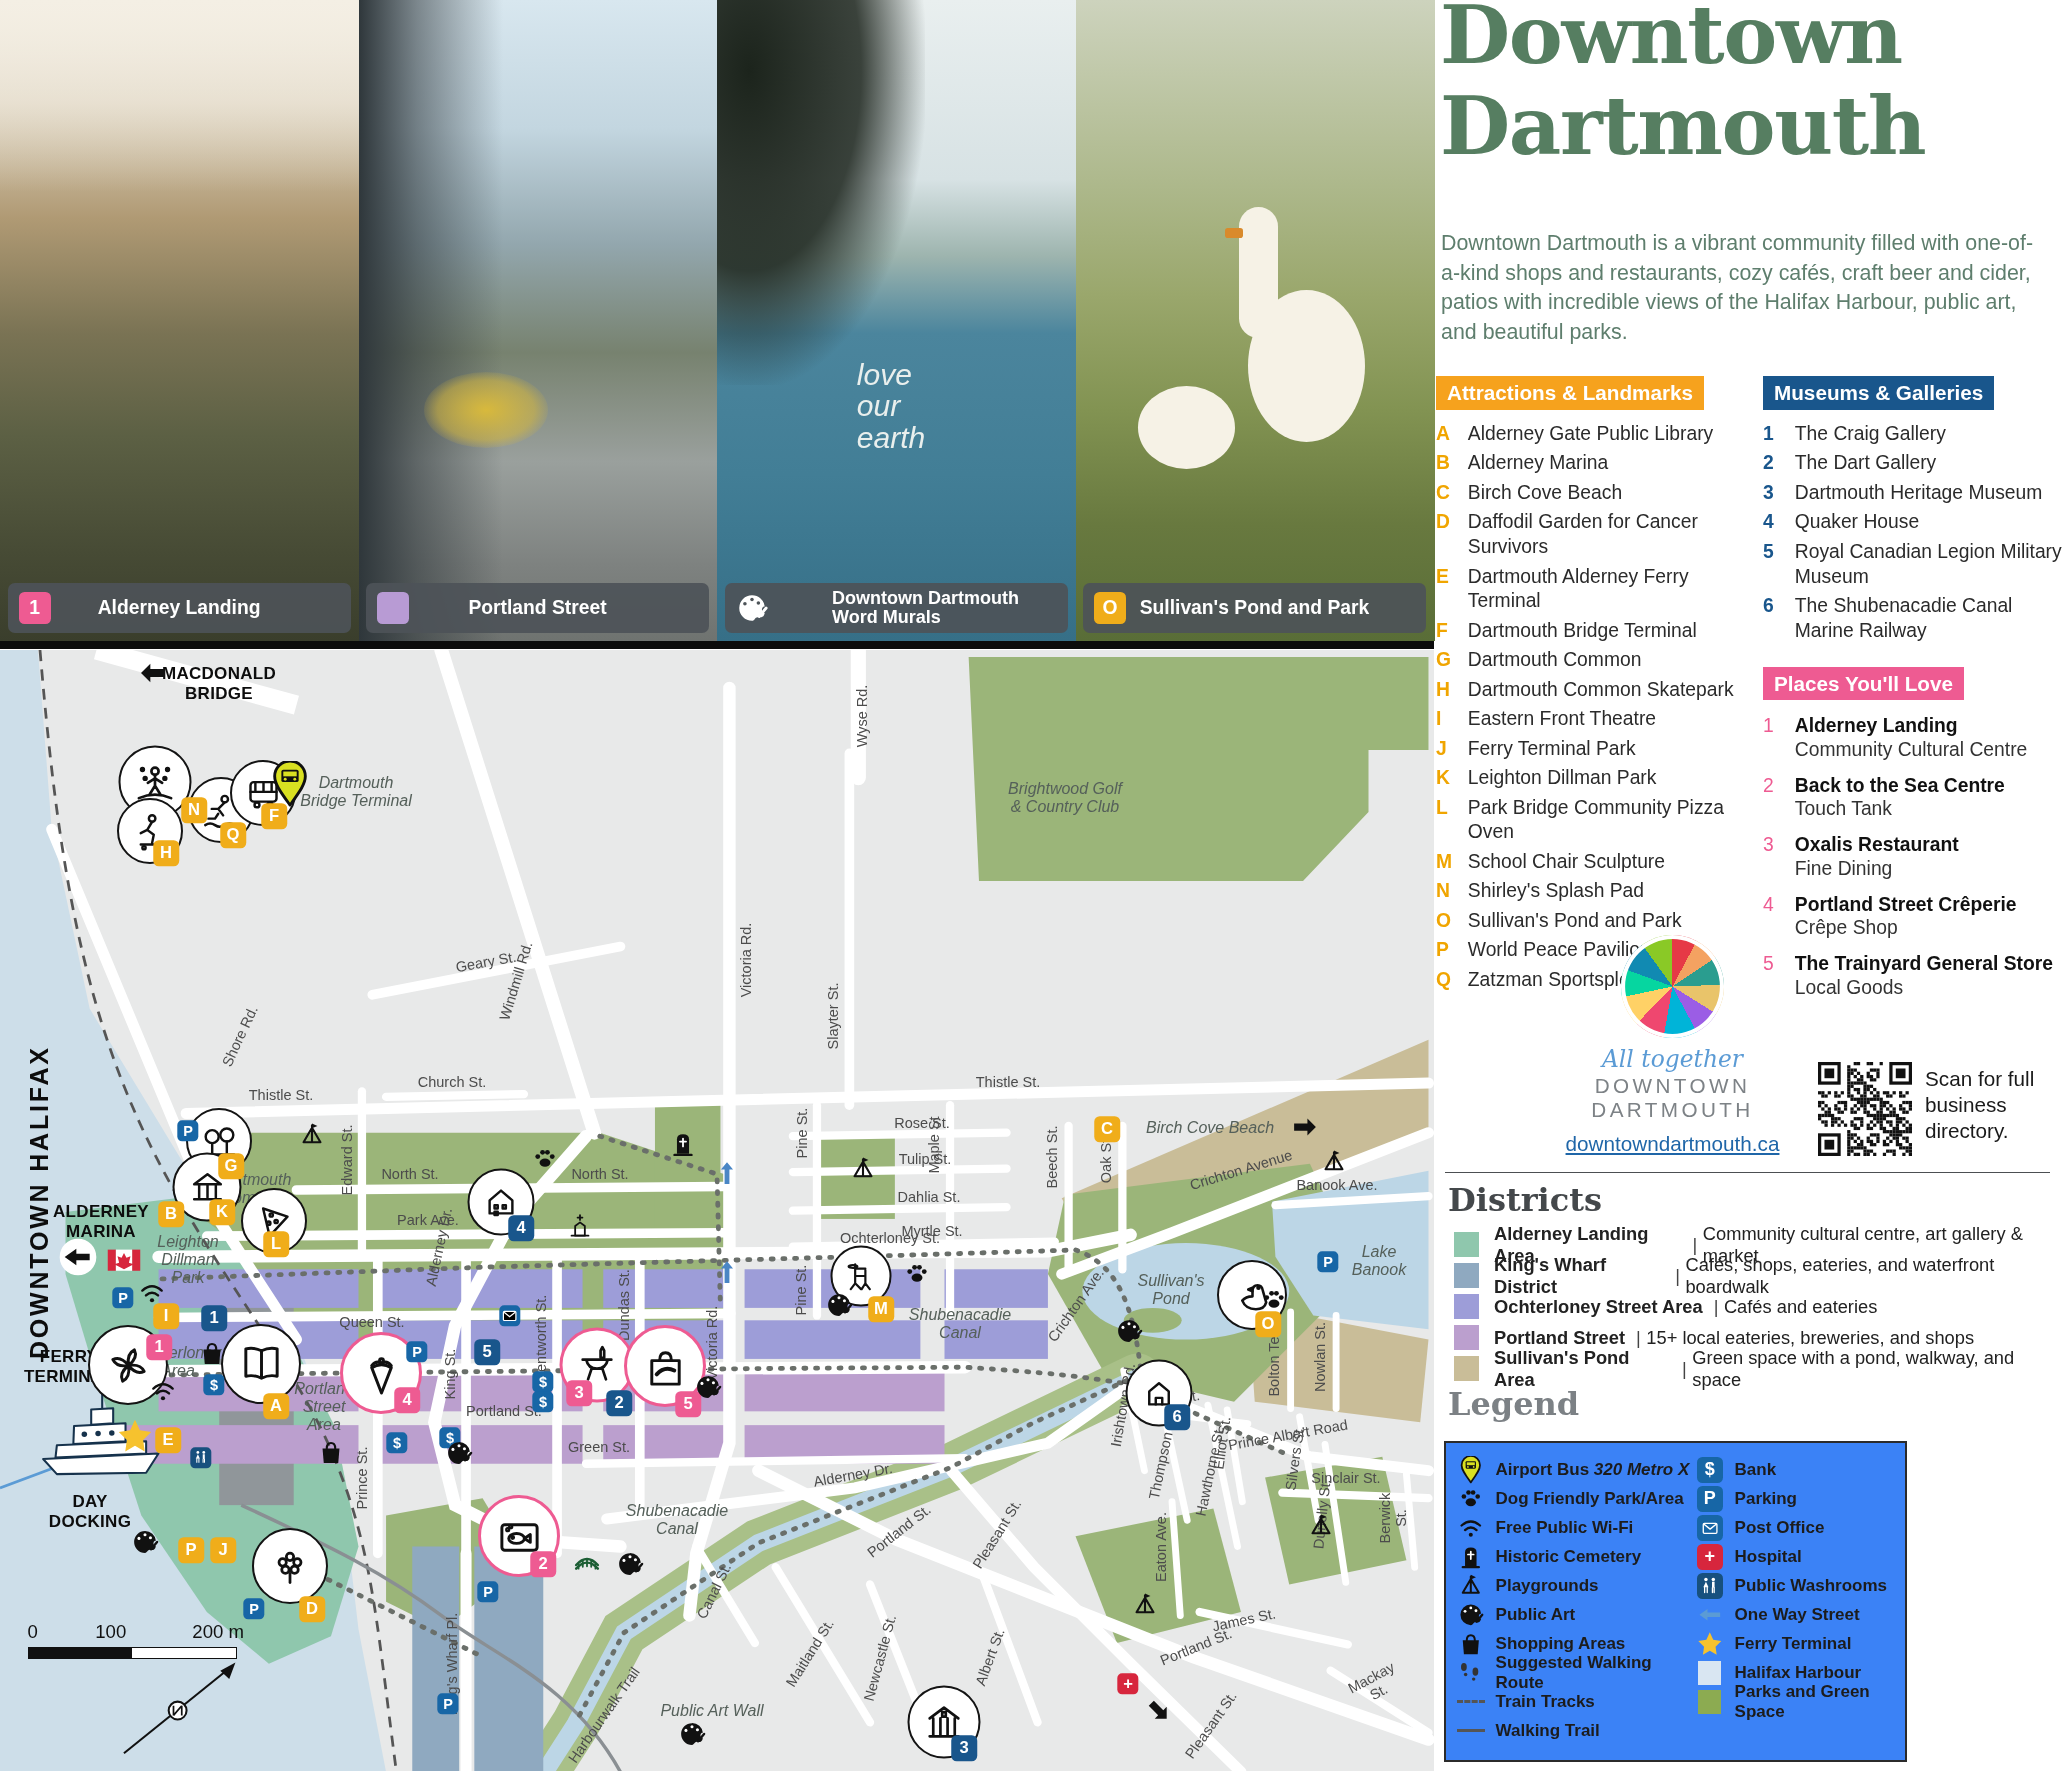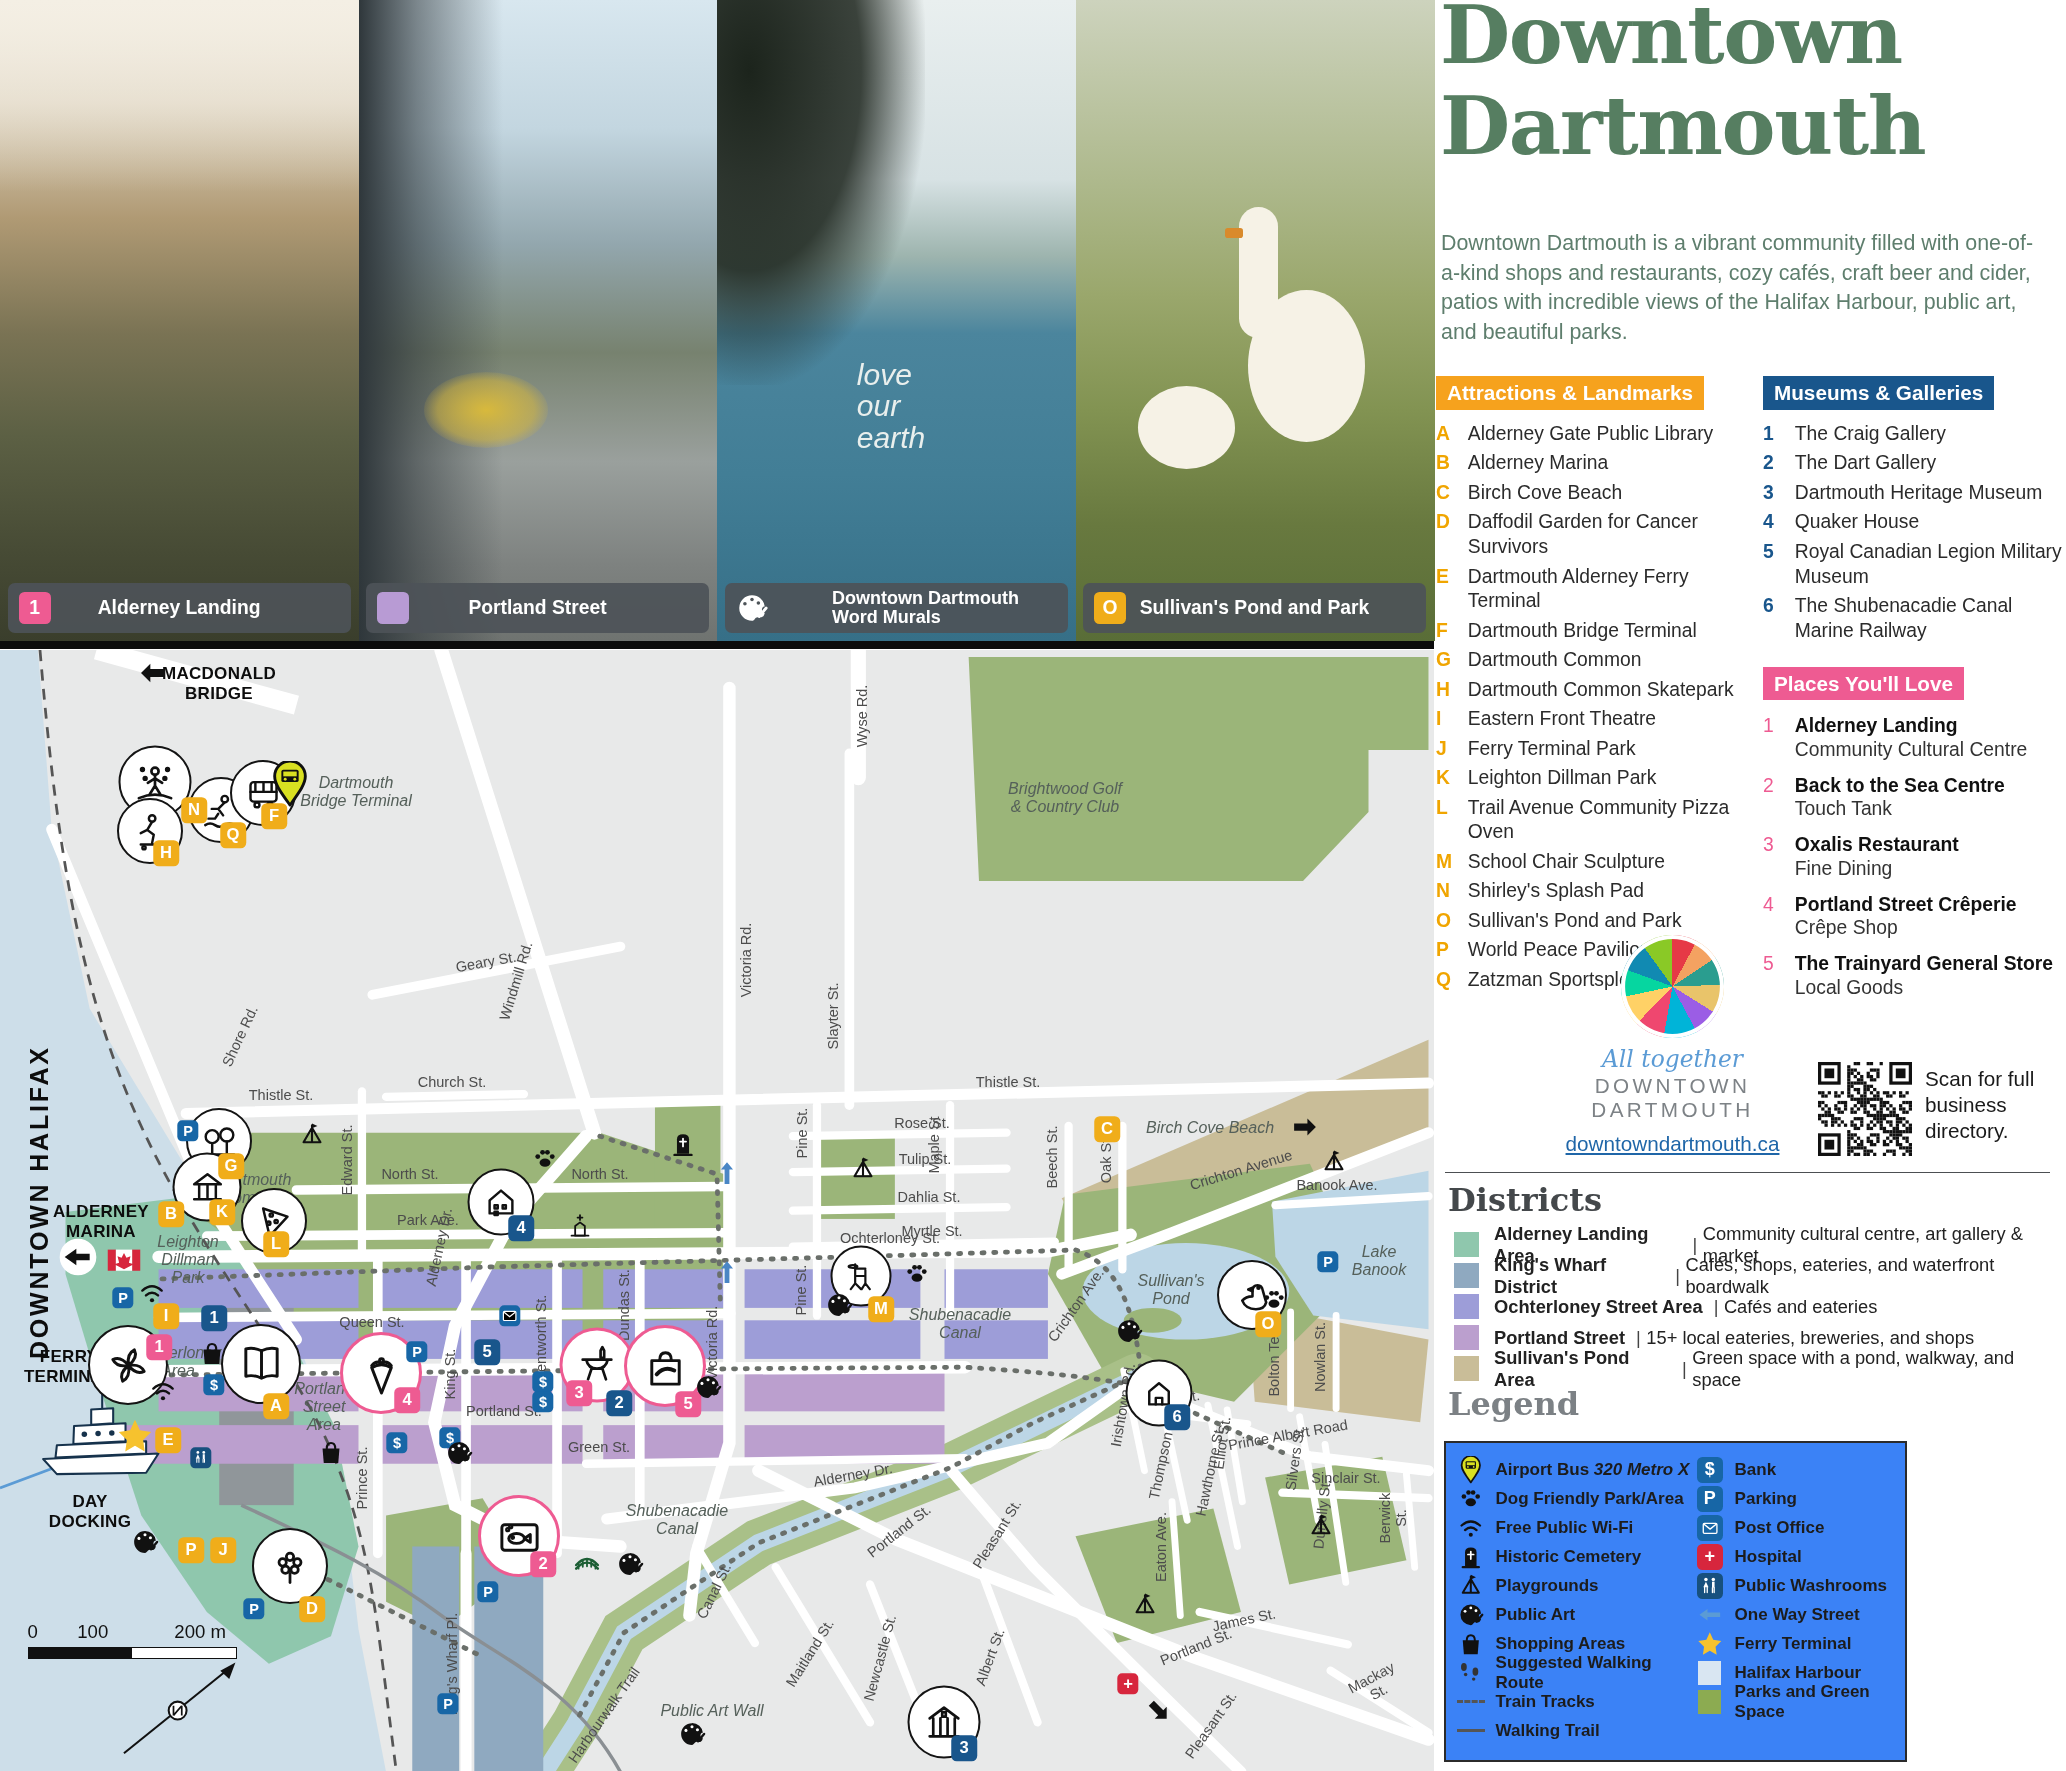--- a/index.html
+++ b/index.html
@@ -72,21 +72,21 @@
   .circle.pink{border-color:#ee5b92;border-width:3.4px;}
   .sqm{position:absolute;width:21.4px;height:21.4px;border-radius:4.8px;transform:translate(-50%,-50%);display:flex;align-items:center;justify-content:center;color:#fff;font-weight:bold;font-size:14.5px;}
   .sqm.bank,.sqm.park,.sqm.post{background:#1766a6;}
   .sqm.hosp{background:#d7263d;font-size:16.6px;}
   .sqm.wash{background:#17507e;}
   .mic{position:absolute;transform:translate(-50%,-50%);display:flex;align-items:center;justify-content:center;}
   .ic svg, .mic svg, .lic svg, .cap-ic svg{width:100%;height:100%;stroke:#111;fill:none;stroke-width:3;stroke-linecap:round;stroke-linejoin:round;}
   #dh-label{position:absolute;left:25px;top:323px;height:386px;writing-mode:vertical-rl;transform:rotate(180deg);font-weight:bold;font-size:25px;letter-spacing:2.8px;color:#0d0d0d;}
   #scalebar{position:absolute;left:27.6px;top:971px;width:290px;}
   #scalebar .nums{display:flex;font-size:18.6px;color:#111;}
-  #scalebar .nums span:nth-child(1){width:9.7px;} #scalebar .nums span:nth-child(2){margin-left:40px;} #scalebar .nums span:nth-child(3){margin-left:66px;}
+  #scalebar .nums span:nth-child(1){width:9.7px;} #scalebar .nums span:nth-child(2){margin-left:58px;} #scalebar .nums span:nth-child(3){margin-left:66px;}
   #scalebar .bar{margin-top:4.1px;width:207px;height:10.3px;border:1.4px solid #111;display:flex;}
   #scalebar .bar div:first-child{width:50%;background:#111;} #scalebar .bar div:last-child{width:50%;background:#fff;}
   #compass{position:absolute;left:103px;top:1000px;width:152px;height:117px;}
   #ferry{position:absolute;left:36px;top:728px;width:131px;height:103px;}
 </style>
 </head>
 <body>
 
 <div id="page">
 
@@ -152,21 +152,21 @@
         <span>Dartmouth Common</span>
         <span class="k gold">H</span>
         <span>Dartmouth Common Skatepark</span>
         <span class="k gold">I</span>
         <span>Eastern Front Theatre</span>
         <span class="k gold">J</span>
         <span>Ferry Terminal Park</span>
         <span class="k gold">K</span>
         <span>Leighton Dillman Park</span>
         <span class="k gold">L</span>
-        <span>Trail Avenue Community Pizza Oven</span>
+        <span>Park Bridge Community Pizza Oven</span>
         <span class="k gold">M</span>
         <span>School Chair Sculpture</span>
         <span class="k gold">N</span>
         <span>Shirley's Splash Pad</span>
         <span class="k gold">O</span>
         <span>Sullivan's Pond and Park</span>
         <span class="k gold">P</span>
         <span>World Peace Pavilion</span>
         <span class="k gold">Q</span>
         <span>Zatzman Sportsplex</span>

